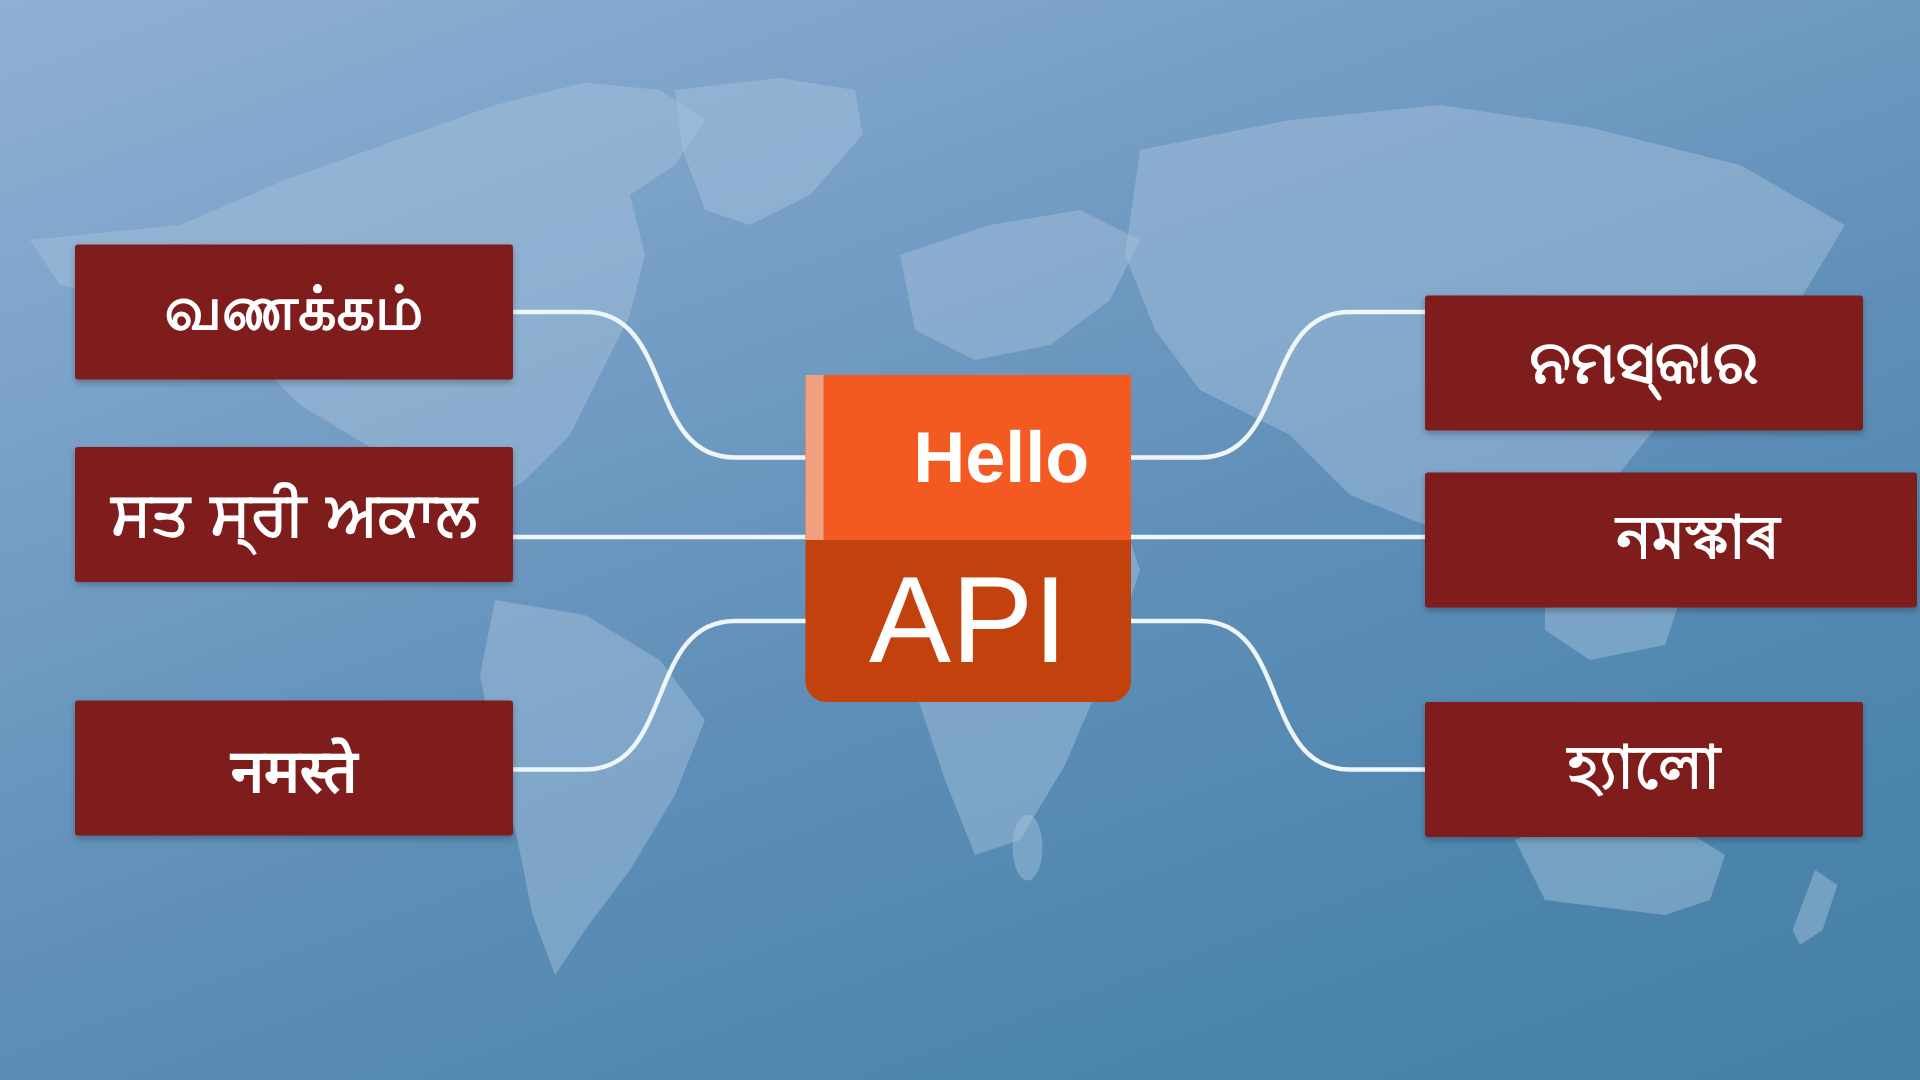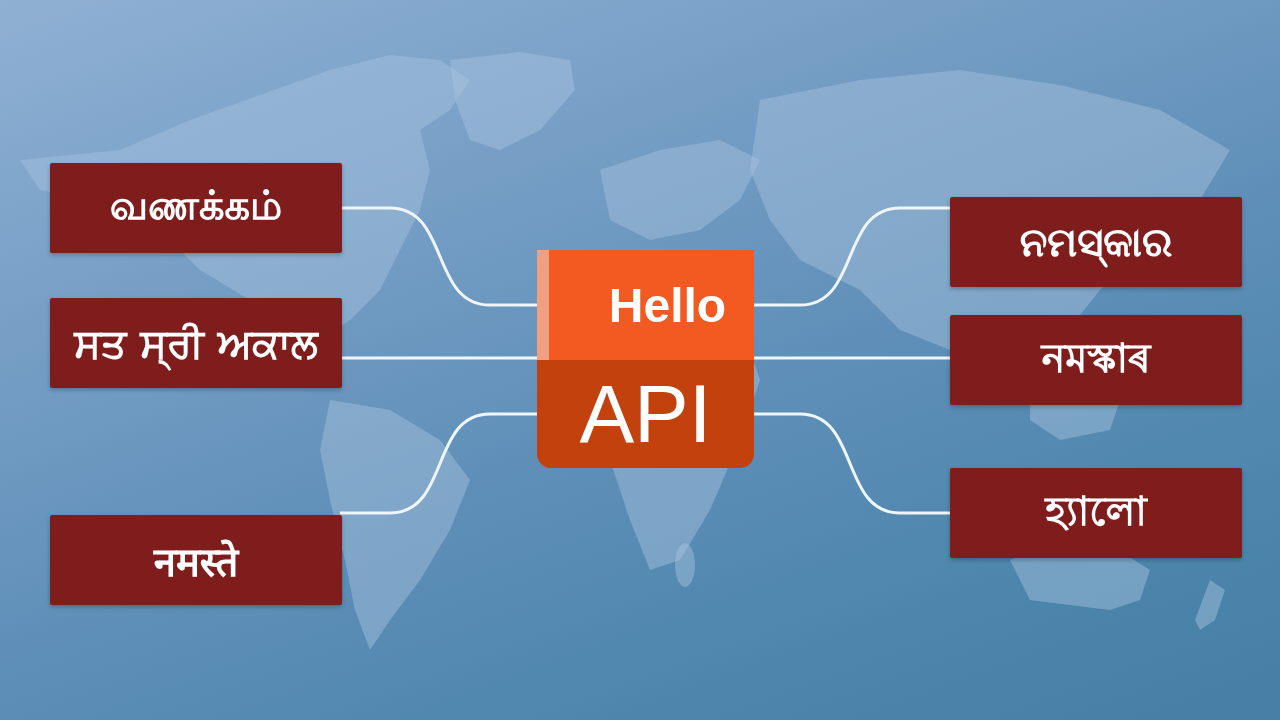--- a/index.html
+++ b/index.html
@@ -77,28 +77,28 @@
   <path d="M752 358 L952 358"></path>
   <path d="M752 414 L800 414 C860 414 840 513 900 513 L952 513"></path>
 </svg>
 
 <div class="lang-box" style="left:50px; top:163px;">
   <span>வணக்கம்</span>
 </div>
 <div class="lang-box" style="left:50px; top:298px;">
   <span>ਸਤ ਸ੍ਰੀ ਅਕਾਲ</span>
 </div>
-<div class="lang-box" style="left:50px; top:467px;margin-top:48px;">
+<div class="lang-box" style="left:50px; top:467px;">
   <span>नमस्ते</span>
 </div>
 
 <div class="lang-box" style="left:950px; top:152px;margin-top:45px;">
   <span>ନମସ୍କାର</span>
 </div>
-<div class="lang-box" style="left:950px; top:315px;">
+<div class="lang-box" style="left:950px; top:315px;padding-left:36px;">
   <span>নমস্কাৰ</span>
 </div>
 <div class="lang-box" style="left:950px; top:468px;justify-content:center;">
   <span>হ্যালো</span>
 </div>
 
 <div class="api-card">
   <div class="api-top"></div>
   <div class="api-top-stripe"></div>
   <div class="api-hello">Hello</div>

